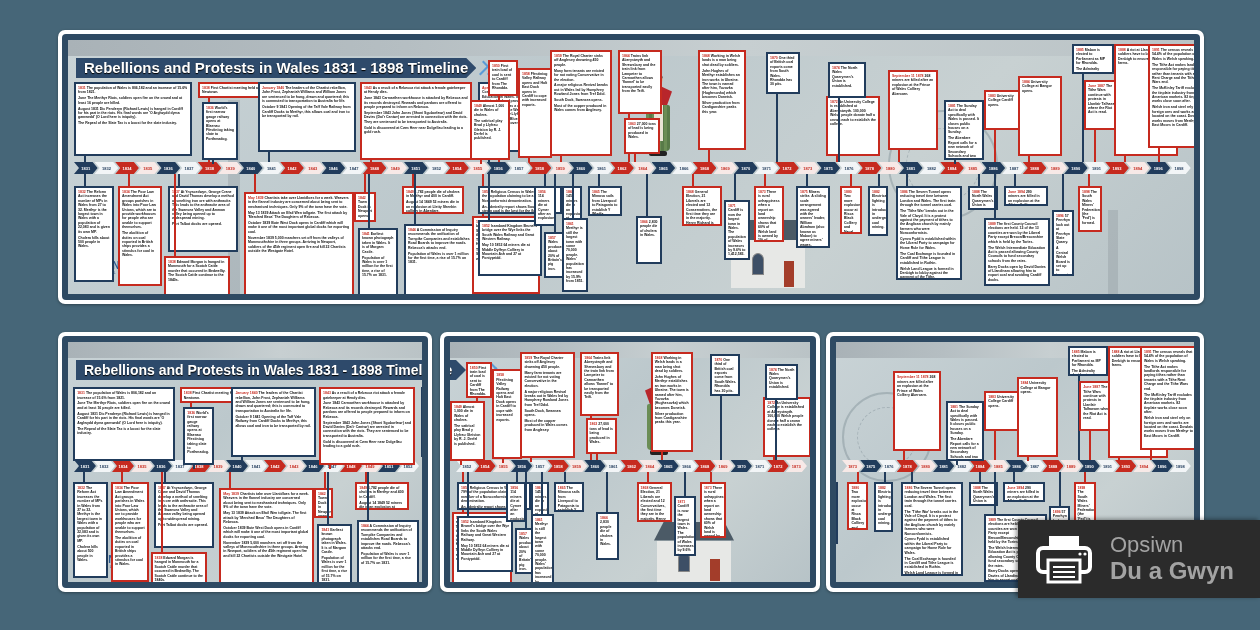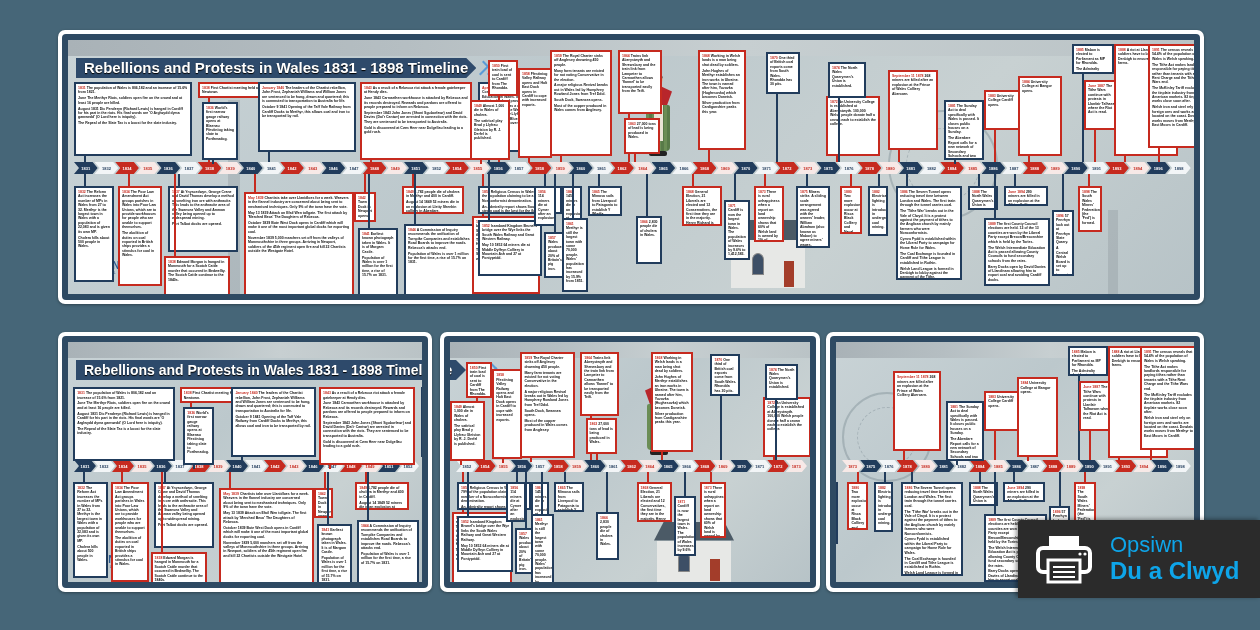--- a/index.html
+++ b/index.html
@@ -45,21 +45,21 @@
   .building .win { position: absolute; background: #3d4f66; border-radius: 50% 50% 0 0 / 30% 30% 0 0; border: 1px solid #888; }
   .building .door { position: absolute; background: #a33d2a; }
 
   .wheel { position: absolute; border-radius: 50%; border: 2px solid rgba(110,125,135,0.35); }
   .wheel::before { content: ""; position: absolute; inset: 15%; border-radius: 50%; border: 1px dashed rgba(110,125,135,0.35); }
   .tower { position: absolute; background: rgba(140,150,155,0.35); }
 
   .print-badge { position: absolute; left: 1018px; top: 520px; width: 242px; height: 78px; background: #2b2b2b; border-top-left-radius: 3px; display: flex; align-items: center; box-shadow: -2px -1px 4px rgba(0,0,0,0.4); }
   .print-icon { width: 60px; height: 50px; margin-left: 16px; position: relative; }
   .print-icon svg { width: 60px; height: 50px; }
-  .print-text { margin-left: 16px; color: #0ea5e9; }
+  .print-text { margin-left: 16px; color: #a3a3a3; }
   .print-text .l1 { font-size: 22px; line-height: 24px; }
   .print-text .l2 { font-size: 24px; line-height: 28px; font-weight: bold; }
 </style>
 </head>
 <body>
 
 <div class="sheet" style="left:58px; top:30px; width:1146px; height:274px;">
   <div class="sheet-inner">
     <div class="canvas" id="main-canvas">
       <div class="topstrip"></div>
@@ -768,15 +768,15 @@
       <circle cx="46" cy="20" r="1.6" fill="#fff"></circle>
         <circle cx="51" cy="20" r="1.6" fill="#fff"></circle>
       <rect x="14" y="26" width="32" height="22" fill="#2b2b2b" stroke="#fff" stroke-width="3"></rect>
       <line x1="19" y1="33" x2="41" y2="33" stroke="#fff" stroke-width="2"></line>
       <line x1="19" y1="38" x2="41" y2="38" stroke="#fff" stroke-width="2"></line>
       <line x1="19" y1="43" x2="41" y2="43" stroke="#fff" stroke-width="2"></line>
     </svg>
   </div>
   <div class="print-text">
     <div class="l1">Opsiwn</div>
-    <div class="l2">Du a Clwyd</div>
+    <div class="l2">Du a Gwyn</div>
   </div>
 </div>
 
 </body></html>

